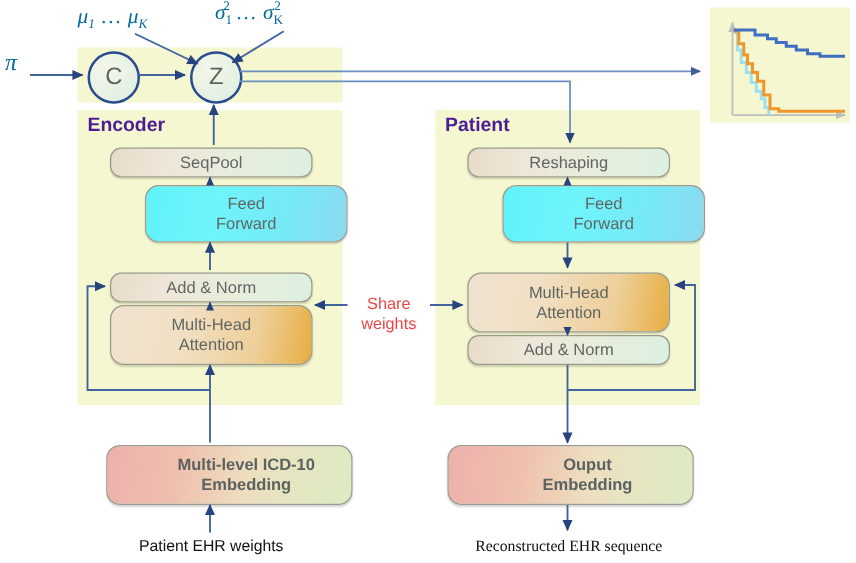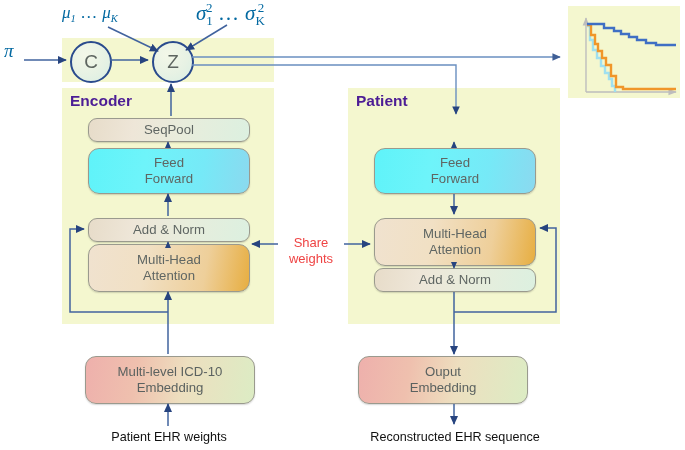--- a/index.html
+++ b/index.html
@@ -18,23 +18,23 @@
 
   .blk{
     position:absolute;border:1.4px solid #9a9a8e;border-radius:9px;
     display:flex;align-items:center;justify-content:center;text-align:center;
     color:#5f6663;font-size:13.2px;line-height:1.18;
     box-shadow:0 1px 1.5px rgba(0,0,0,.16);
     font-family:"Liberation Sans", sans-serif;
   }
   .blk.tall{border-radius:11px;}
   .g-mint{background:linear-gradient(100deg,#e7dcc9 0%,#eee6d8 28%,#e8eddc 60%,#dcf0e0 100%);}
-  .g-cyan{background:linear-gradient(100deg,#5ff3f9 0%,#6ef4fa 35%,#76e9f7 70%,#8bd9ef 100%);}
+  .g-cyan{background:linear-gradient(100deg,#5ff3f9 0%,#6ef4fa 35%,#76e9f7 70%,#8bd9ef 100%);margin-left:28px;}
   .g-amber{background:linear-gradient(100deg,#f0e2cf 0%,#f1e0c4 35%,#eecf9a 72%,#e7ae41 100%);}
-  .g-embed{background:linear-gradient(100deg,#eeb0ac 0%,#efc0ae 30%,#eddfbf 58%,#dcecc4 100%);font-weight:normal;color:#5b6260;}
+  .g-embed{background:linear-gradient(100deg,#eeb0ac 0%,#efc0ae 30%,#eddfbf 58%,#dcecc4 100%);font-weight:bold;color:#5b6260;padding-left:27px;}
 
   .panel-title{
     position:absolute;font-size:15.5px;font-weight:bold;color:#4c1d95;
     font-family:"Liberation Sans", sans-serif;
   }
   .cap{
     position:absolute;font-size:12.6px;color:#111;text-align:center;
     font-family:"Liberation Sans", sans-serif;white-space:nowrap;
   }
   .mathlbl{
@@ -68,21 +68,21 @@
     <span>C</span>
   </div>
 
   <div class="node-circle" style="left:152px;top:41px;">
     <span>Z</span>
   </div>
 
   <div class="mathlbl" style="left:62px;top:3px;font-size:17px;">
     μ<sub>1</sub>  …  μ<sub>K</sub>
   </div>
-  <div class="mathlbl" style="left:196px;top:0px;font-size:21px;">
+  <div class="mathlbl" style="left:172px;top:0px;font-size:17px;">
     σ<sub style="font-style:normal;">1</sub><sup style="margin-left:-7px;font-style:normal;">2</sup>  … 
     σ<sub style="font-style:normal;">K</sub><sup style="margin-left:-7px;font-style:normal;">2</sup>
   </div>
 
   <div class="panel-title" style="left:70px;top:92px;">Encoder</div>
 
   <div class="blk g-mint" style="left:88px;top:118px;width:160px;height:22px;">
     <span>SeqPool</span>
   </div>
 
@@ -108,20 +108,23 @@
     <span>
       <span>Multi-level ICD-10</span><br>
       <span>Embedding</span>
     </span>
   </div>
 
   <div class="cap" style="left:85px;top:430px;width:168px;">Patient EHR weights</div>
 
   <div class="panel-title" style="left:356px;top:92px;">Patient</div>
 
+  <div class="blk g-mint" style="left:374px;top:118px;width:160px;height:22px;">
+    <span>Reshaping</span>
+  </div>
 
   <div class="blk tall g-cyan" style="left:374px;top:148px;width:160px;height:44px;">
     <span>
       <span>Feed</span><br>
       <span>Forward</span>
     </span>
   </div>
 
   <div class="blk tall g-amber" style="left:374px;top:218px;width:160px;height:46px;">
     <span>
@@ -134,21 +137,21 @@
     <span>Add &amp; Norm</span>
   </div>
 
   <div class="blk tall g-embed" style="left:358px;top:356px;width:168px;height:46px;">
     <span>
       <span>Ouput</span><br>
       <span>Embedding</span>
     </span>
   </div>
 
-  <div class="cap" style="left:355px;top:430px;width:200px;">Reconstructed EHR sequence</div>
+  <div class="cap" style="left:355px;top:430px;width:200px;font-family:Liberation Serif, serif;">Reconstructed EHR sequence</div>
 
   <div class="share" style="left:281px;top:235px;width:60px;">
     <span>Share</span><br>
     <span>weights</span>
   </div>
 
   <svg class="overlay" viewBox="0 0 685 450">
     <defs>
       <marker id="ah-navy" markerWidth="7" markerHeight="7" refX="5.4" refY="3" orient="auto">
         <path d="M0,0.3 L6,3 L0,5.7 z" fill="#27447f"></path>

